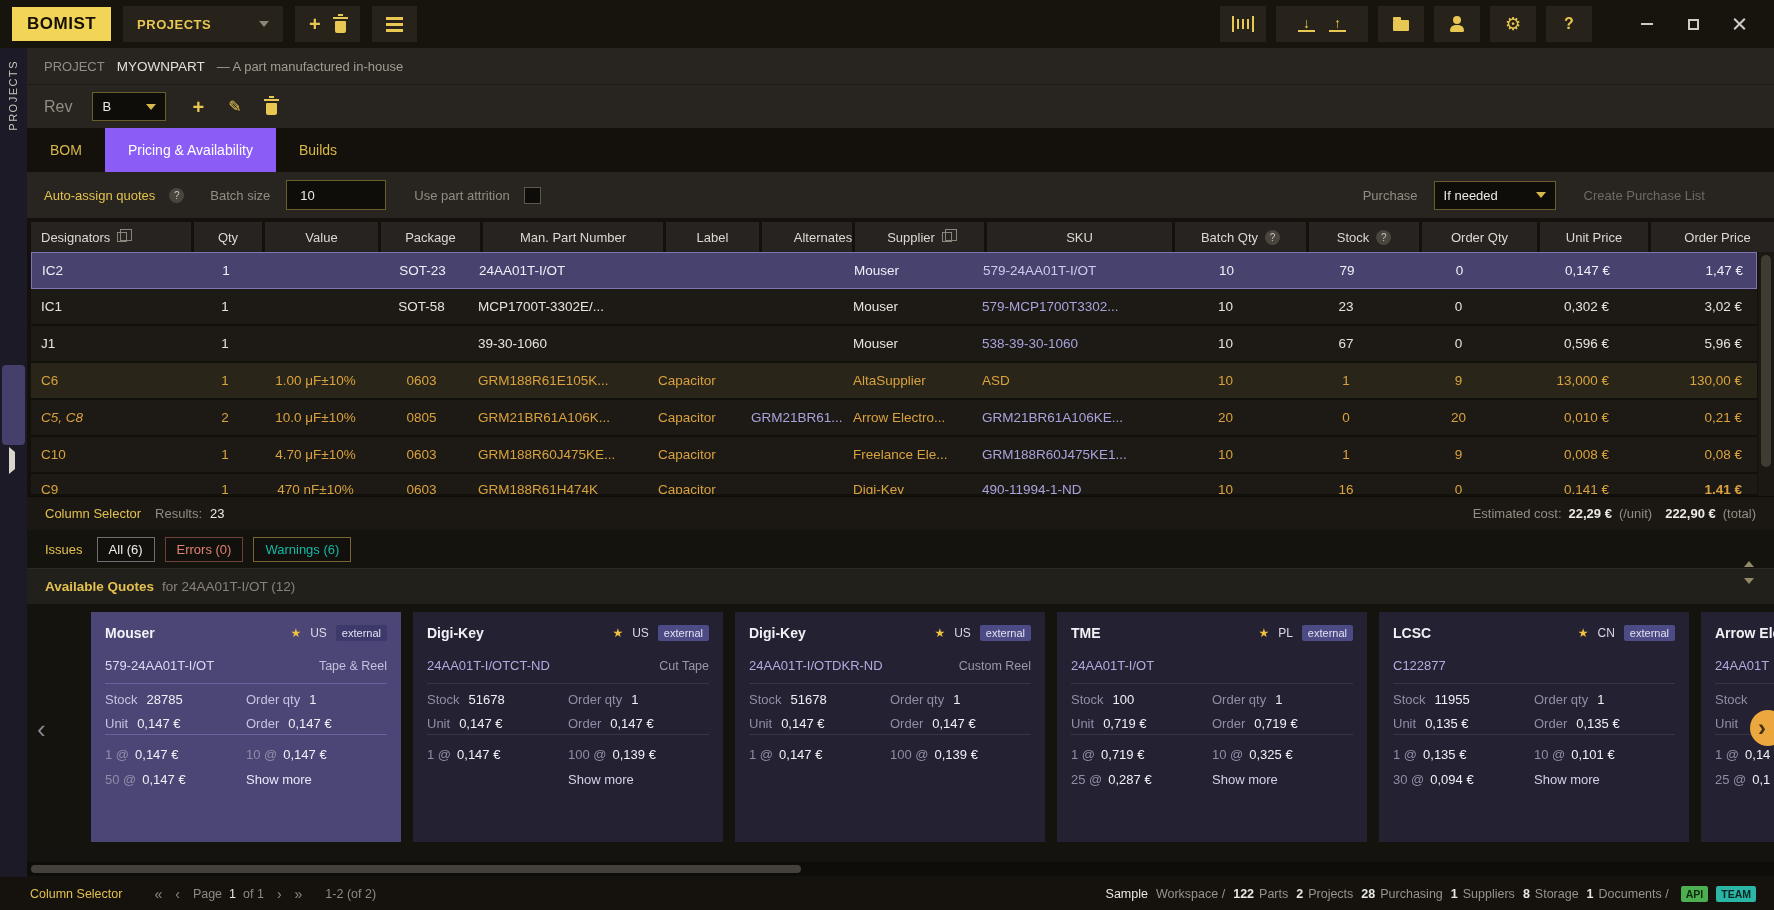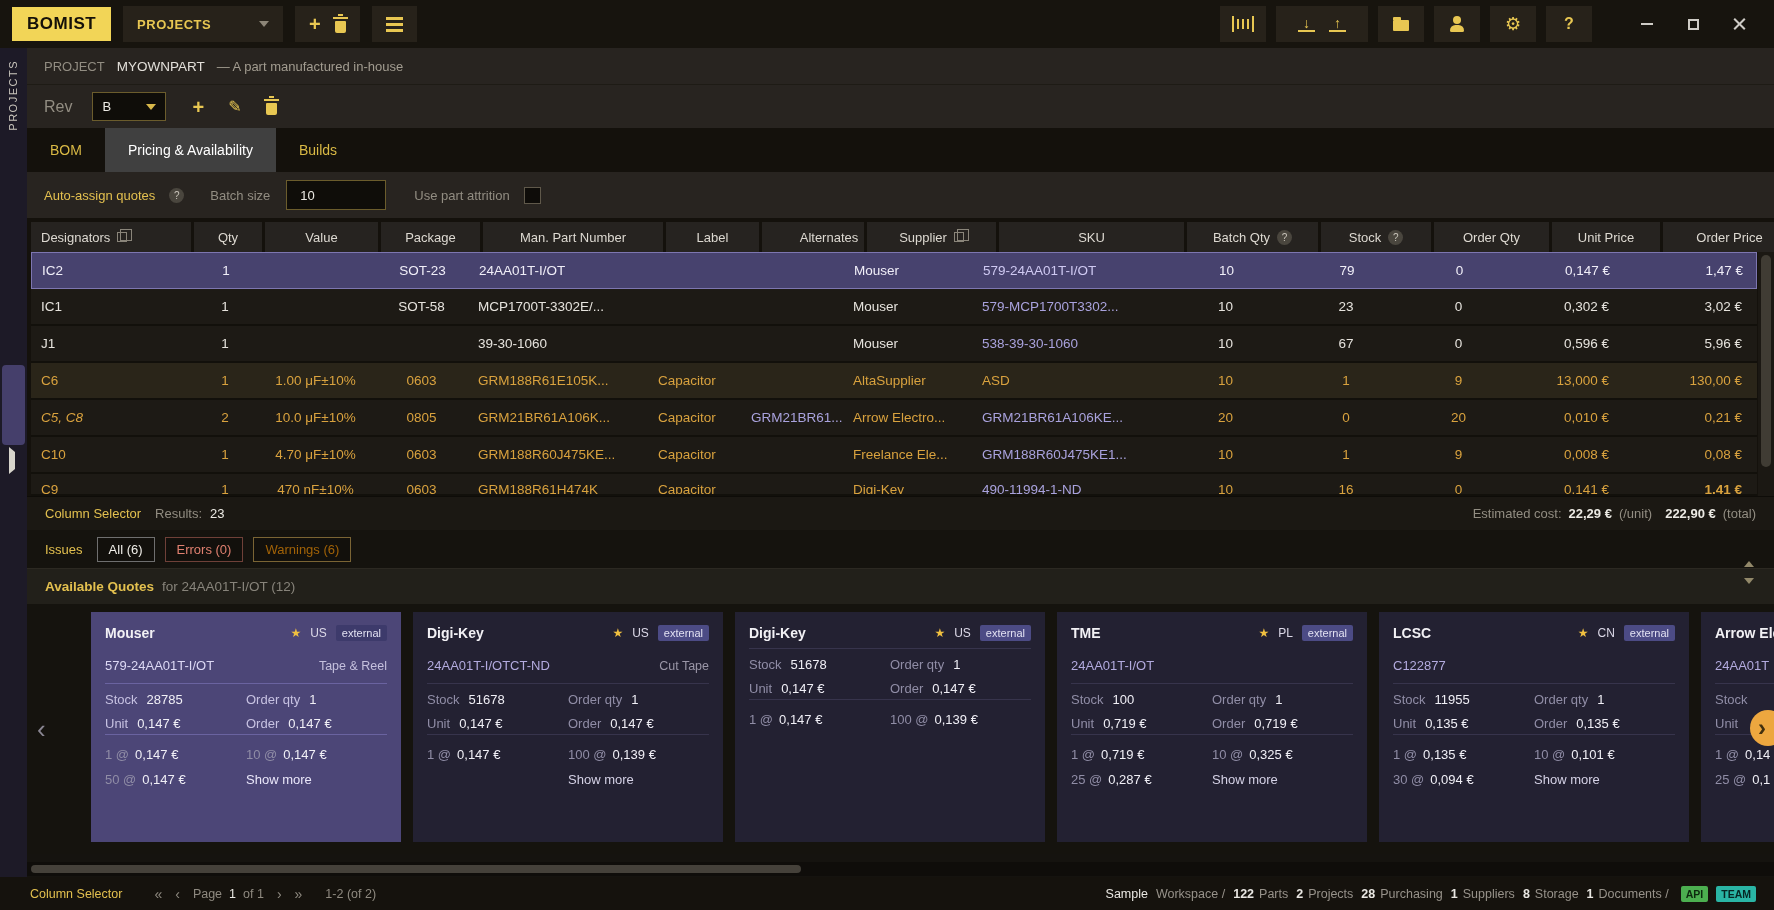--- a/index.html
+++ b/index.html
@@ -66,21 +66,21 @@
   .proj-name{color:#e2dfd9;font-size:13.5px;}
 
   .rev-row{height:44px;background:#282420;border-top:1px solid #1e1b15;display:flex;align-items:center;padding:0 17px;gap:20px;flex:none;}
   .select-box{display:flex;align-items:center;justify-content:space-between;background:#0f0d09;border:1px solid #6b5c2c;height:29px;padding:0 9px;font-size:13px;color:#eceae4;cursor:pointer;}
   .rev-select{width:74px;}
   .rev-actions{display:flex;align-items:center;gap:24px;color:#e8c752;margin-left:6px;}
   .icon-btn{cursor:pointer;display:flex;align-items:center;justify-content:center;color:#e8c752;}
 
   .tabs-row{height:44px;background:#14110c;display:flex;flex:none;}
   .tab{display:flex;align-items:center;padding:0 23px;font-size:14px;color:#d9b945;cursor:pointer;}
-  .tab.active{background:#404040;color:#ffffff;text-align:right;}
+  .tab.active{background:#8b5cf6;color:#ffffff;text-align:right;}
 
   .controls-row{height:46px;background:#282420;display:flex;align-items:center;padding:16px 17px;gap:14px;font-size:13px;flex:none;}
   .ctrl-label-accent{color:#e3c04f;}
   .batch-input{width:100px;height:30px;background:#0f0d09;border:1px solid #6b5c2c;color:#eceae4;font-size:13px;padding:0 13px;font-family:"Liberation Sans",sans-serif;margin-left:2px;}
   .checkbox{width:17px;height:17px;background:#0e0c09;border:1px solid #5f584a;cursor:pointer;}
   .controls-right{margin-left:auto;display:flex;align-items:center;gap:16px;padding-right:52px;}
   .purchase-select{width:122px;}
   .disabled-btn{color:#6e6a61;font-size:13px;cursor:default;margin-left:12px;}
 
   
@@ -108,21 +108,21 @@
   .results-row{height:34px;background:#1b1813;border-top:1px solid #0e0c08;display:flex;align-items:center;padding:0 18px;gap:14px;font-size:13px;flex:none;}
   .accent{color:#e3c04f;}
   .results-right{margin-left:auto;display:flex;align-items:center;gap:7px;}
   .val-strong{color:#eceae4;font-weight:bold;}
 
   
   .issues-row{height:38px;background:#15130e;display:flex;align-items:center;padding:0 18px;gap:14px;font-size:13px;flex:none;position:relative;}
   .issue-tabs{display:flex;gap:10px;}
   .issue-tab{border:1px solid #6f6f6f;background:#12100c;padding:4px 11px;color:#f0eee8;cursor:pointer;}
   .issue-tab.error{color:#e08070;border-color:#6f4038;}
-  .issue-tab.warning{color:#a16207;border-color:#7a6434;}
+  .issue-tab.warning{color:#14b8a6;border-color:#7a6434;}
   .panel-caret{position:absolute;right:20px;top:16px;cursor:pointer;}
 
   .quotes-header{height:36px;background:#22201a;border-top:1px solid #2c2922;display:flex;align-items:center;padding:0 18px;gap:8px;font-size:13.5px;flex:none;position:relative;}
   .qh-accent{color:#e3c04f;font-weight:bold;}
   .qh-sub{color:#87837a;}
 
   
   .cards-area{height:250px;background:#15130e;position:relative;overflow:hidden;flex:none;}
   .cards{position:absolute;left:64px;top:8px;display:flex;gap:12px;}
   .card{width:310px;height:230px;background:#232132;flex:none;cursor:pointer;}
@@ -260,20 +260,28 @@
           <div class="tab">Builds</div>
         </div>
 
       <div class="controls-row">
         <span class="ctrl-label-accent">Auto-assign quotes</span>
         <span class="help-circle">?</span>
         <span class="muted" style="margin-left:12px;">Batch size</span>
         <input class="batch-input" value="10" style="">
         <span class="muted" style="margin-left:14px;">Use part attrition</span>
         <span class="checkbox"></span>
+        <div class="controls-right">
+          <span class="muted">Purchase</span>
+          <div class="select-box purchase-select">
+            <span>If needed</span>
+            <span class="caret-down gold"></span>
+          </div>
+          <span class="disabled-btn">Create Purchase List</span>
+        </div>
       </div>
 
       <div class="grid">
         <div class="thead" id="thead">
             <div class="th al" style="width: 160px;">
               <span class="th-label">Designators</span>
               <span class="copy-icon"></span>
             </div>
             <div class="th" style="width: 68px;">
               <span class="th-label">Qty</span>
@@ -283,21 +291,21 @@
             </div>
             <div class="th" style="width: 99px;">
               <span class="th-label">Package</span>
             </div>
             <div class="th" style="width: 180px;">
               <span class="th-label">Man. Part Number</span>
             </div>
             <div class="th" style="width: 93px;">
               <span class="th-label">Label</span>
             </div>
-            <div class="th" style="width: 102px; padding-left: 32px;">
+            <div class="th" style="width: 90px; padding-left: 32px;">
               <span class="th-label">Alternates</span>
             </div>
             <div class="th" style="width: 129px;">
               <span class="th-label">Supplier</span>
               <span class="copy-icon"></span>
             </div>
             <div class="th" style="width: 185px;">
               <span class="th-label">SKU</span>
             </div>
             <div class="th" style="width: 131px;">
@@ -554,20 +562,24 @@
               </div>
   </div>
             <div class="card">
     <div class="card-head">
       <span class="card-supplier">Digi-Key</span>
       <span class="card-meta">
         <span class="star-icon">★</span>
         <span class="card-country">US</span>
         <span class="card-badge">external</span>
       </span>
+    </div>
+    <div class="card-sku-row">
+      <span class="card-sku">24AA01T-I/OTDKR-ND</span>
+      <span class="card-pack">Custom Reel</span>
     </div>
     <div class="card-div"></div>
     <div class="kv-row">
       <span class="kv">
                   <span class="k lk-stock">Stock</span>
                   <span class="v v-stock">51678</span>
                 </span>
       <span class="kv">
                   <span class="k lk-oq">Order qty</span>
                   <span class="v v-oq">1</span>

